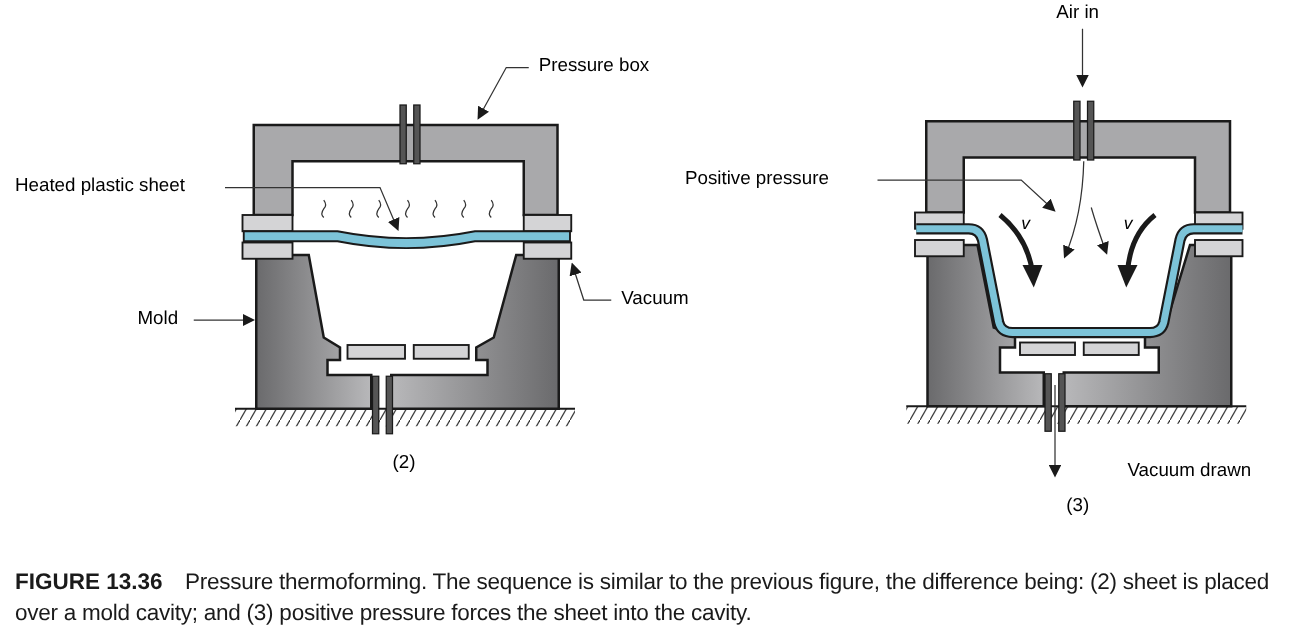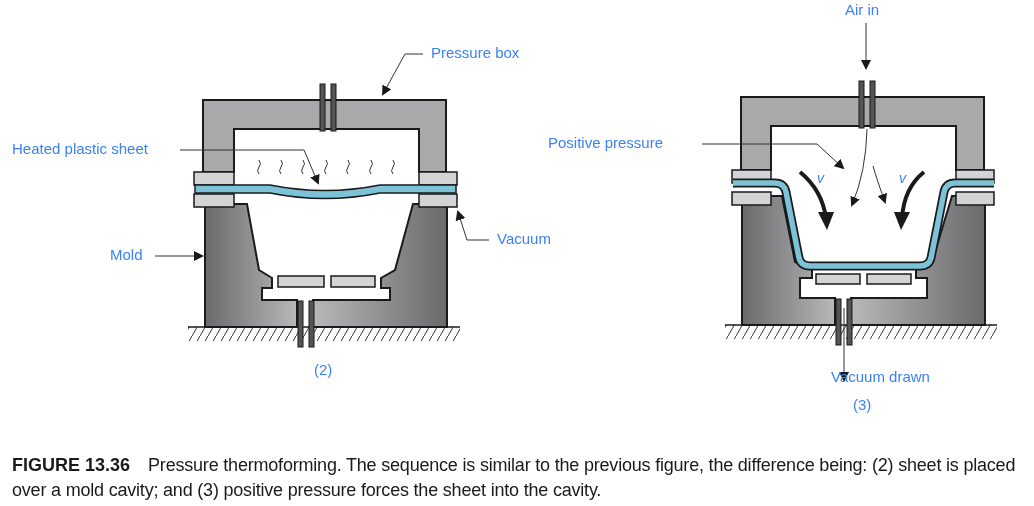--- a/index.html
+++ b/index.html
@@ -1,17 +1,17 @@
 <!DOCTYPE html>
 <html><head>
   <meta charset="utf-8">
   <style>
     html, body { margin: 0; padding: 0; background: #ffffff; }
     body { width: 1034px; height: 506px; position: relative; overflow: hidden; }
-    .lbl { position: absolute; font-family: "Liberation Sans", sans-serif; font-size: 15px; color: #3b82f6; white-space: nowrap; }
+    .lbl { position: absolute; font-family: "Liberation Sans", sans-serif; font-size: 15px; color: #000000; white-space: nowrap; }
     .caption { position: absolute; left: 12px; top: 453px; width: 1010px; font-family: "Liberation Sans", sans-serif; font-size: 18px; color: #1a1a1a; line-height: 25px; letter-spacing: -0.2px; }
     .caption .fig { font-weight: bold; margin-right: 18px; letter-spacing: 0; }
     svg { position: absolute; left: 0; top: 0; }
   </style>
 </head>
 <body>
 
 <svg width="1034" height="506" viewBox="0 0 1034 506">
   <defs>
     <linearGradient id="moldL" x1="0" x2="1" y1="0" y2="0">
@@ -112,18 +112,18 @@
 <span class="lbl" style="left:899px;top:170px;font-style:italic;font-size:14px;">v</span>
 
 <span class="lbl" style="left:431px;top:44px;">Pressure box</span>
 <span class="lbl" style="left:12px;top:140px;">Heated plastic sheet</span>
 <span class="lbl" style="left:110px;top:246px;">Mold</span>
 <span class="lbl" style="left:497px;top:230px;">Vacuum</span>
 <span class="lbl" style="left:314px;top:361px;">(2)</span>
 
 <span class="lbl" style="left:845px;top:1px;">Air in</span>
 <span class="lbl" style="left:548px;top:134px;">Positive pressure</span>
-<span class="lbl" style="left:831px;top:368px;text-align:center;">Vacuum drawn</span>
+<span class="lbl" style="left:902px;top:368px;text-align:center;">Vacuum drawn</span>
 <span class="lbl" style="left:853px;top:396px;">(3)</span>
 
 <div class="caption">
   <span class="fig">FIGURE 13.36</span><span>Pressure thermoforming. The sequence is similar to the previous figure, the difference being: (2) sheet is placed over a mold cavity; and (3) positive pressure forces the sheet into the cavity.</span>
 </div>
 
 </body></html>

